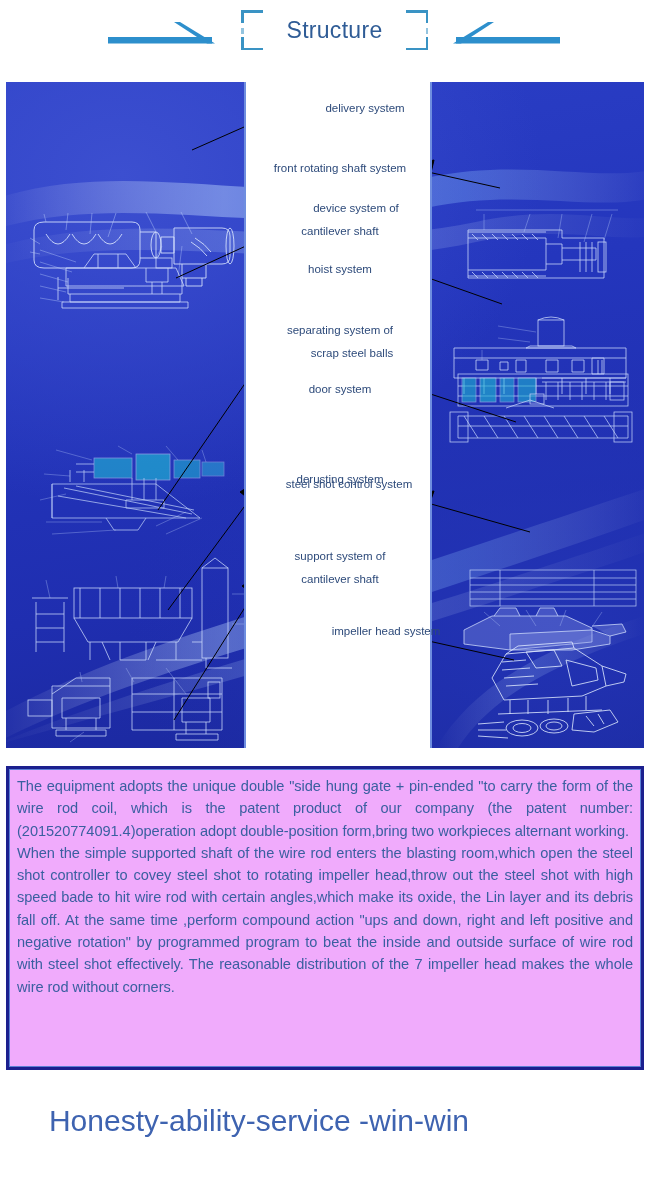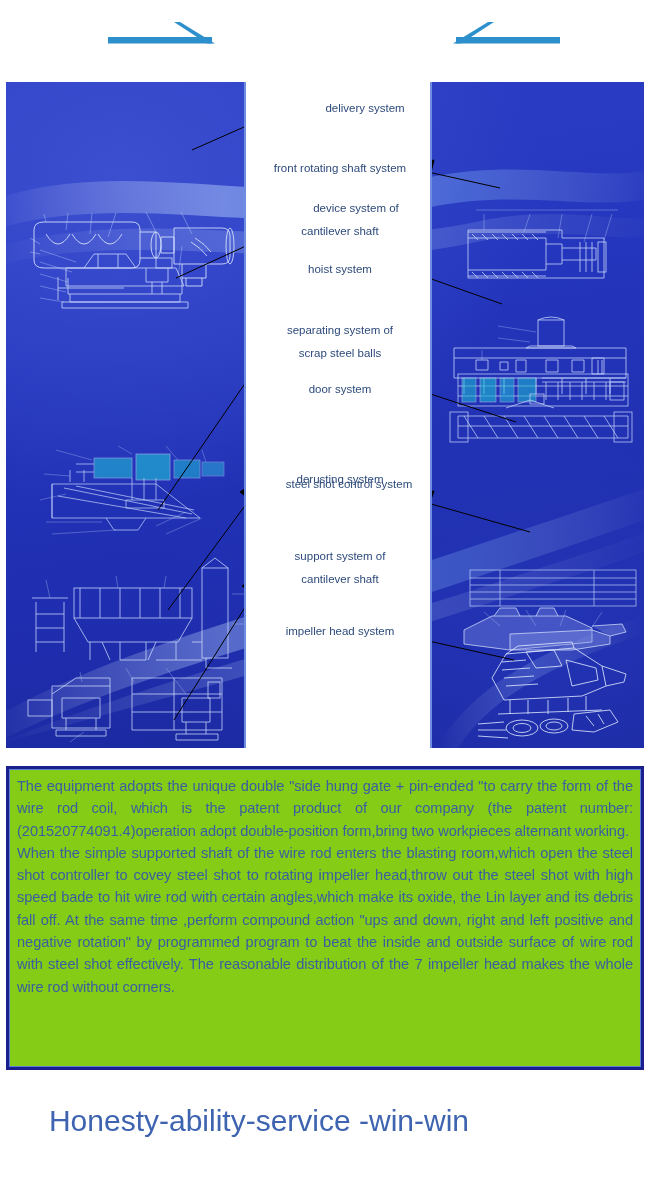--- a/index.html
+++ b/index.html
@@ -49,21 +49,21 @@
 
   
   .panel-arrows{position:absolute;left:0;top:0;width:638px;height:666px;}
 
   
   .desc-outer{
     position:absolute;left:6px;top:766px;width:638px;height:304px;
     background:#1b1f8e;padding:3px;box-sizing:border-box;
   }
   .desc-inner{
-    width:100%;height:100%;background:#84cc16;
+    width:100%;height:100%;background:#f0abfc;
     border:1px solid #5b7fd4;box-sizing:border-box;
     padding:5px 7px 4px 7px;
   }
   .desc-p{
     margin:0;font-size:14.6px;line-height:22.3px;color:#3a5fa0;
     text-align:justify;text-justify:inter-word;
     letter-spacing:-0.05px;
   }
 
   
@@ -76,20 +76,33 @@
 </head>
 <body>
 
 <div class="header">
 
   <svg class="arrow-left" viewBox="0 0 120 30">
     <rect x="0" y="15" width="104" height="6.5" fill="#2d8fcc"></rect>
     <polygon points="66,0 72,0 107,21.5 99,21.5" fill="#2d8fcc"></polygon>
   </svg>
 
+  <div class="title-box">
+    <span class="bracket" style="left:0;top:0;width:22px;height:2.5px;"></span>
+    <span class="bracket" style="left:0;top:0;width:2.5px;height:13px;"></span>
+    <span class="bracket" style="right:0;top:0;width:22px;height:2.5px;"></span>
+    <span class="bracket" style="right:0;top:0;width:2.5px;height:13px;"></span>
+    <span class="bracket" style="left:0;bottom:0;width:22px;height:2.5px;"></span>
+    <span class="bracket" style="left:0;bottom:0;width:2.5px;height:13px;"></span>
+    <span class="bracket" style="right:0;bottom:0;width:22px;height:2.5px;"></span>
+    <span class="bracket" style="right:0;bottom:0;width:2.5px;height:13px;"></span>
+    <span class="bracket" style="left:0;top:18px;width:2.5px;height:6px;opacity:.55;"></span>
+    <span class="bracket" style="right:0;top:18px;width:2.5px;height:6px;opacity:.55;"></span>
+    <div class="title-text">Structure</div>
+  </div>
 
   <svg class="arrow-right" viewBox="0 0 120 30">
     <rect x="16" y="15" width="104" height="6.5" fill="#2d8fcc"></rect>
     <polygon points="48,0 54,0 21,21.5 13,21.5" fill="#2d8fcc"></polygon>
   </svg>
 </div>
 
 <div class="panel">
 
   <svg class="panel-svg" viewBox="0 0 638 666">
@@ -327,27 +340,27 @@
     </g>
   </svg>
 
   <div class="center-col">
     <div class="clabel" style="top:20px;padding-left:25px;">delivery system</div>
     <div class="clabel" style="top:80px;">front rotating shaft system</div>
     <div class="clabel" style="top:120px;margin-left:16px;">device system of</div>
     <div class="clabel" style="top:143px;">cantilever shaft</div>
     <div class="clabel" style="top:181px;">hoist system</div>
     <div class="clabel" style="top:242px;">separating system of</div>
-    <div class="clabel" style="top:265px;">scrap steel balls</div>
+    <div class="clabel" style="top:265px;margin-left:12px;">scrap steel balls</div>
     <div class="clabel" style="top:301px;">door system</div>
     <div class="clabel" style="top:391px;">derusting system</div>
     <div class="clabel" style="top:396px;padding-left:9px;">steel shot control system</div>
     <div class="clabel" style="top:468px;text-align:center;">support system of</div>
     <div class="clabel" style="top:491px;">cantilever shaft</div>
-    <div class="clabel" style="top:543px;">impeller head system</div>
+    <div class="clabel" style="top:543px;padding-left:46px;">impeller head system</div>
   </div>
 </div>
 
 <div class="desc-outer">
   <div class="desc-inner">
     <p class="desc-p">The equipment adopts the unique double "side hung gate + pin-ended "to carry the form of the wire rod coil, which is the patent product of our company (the patent number:(201520774091.4)operation adopt double-position form,bring two workpieces alternant working.</p>
     <p class="desc-p">When the simple supported shaft of the wire rod enters the blasting room,which open  the steel shot controller to covey steel shot to rotating impeller head,throw out the steel shot with high speed bade to hit wire rod with certain angles,which make its oxide, the Lin layer and its debris fall off. At the same time ,perform compound action "ups and down, right and left positive and negative rotation" by programmed program to beat the inside and outside surface of wire rod with steel shot effectively. The reasonable distribution of the 7 impeller head makes the whole wire rod without corners.</p>
   </div>
 </div>
 

